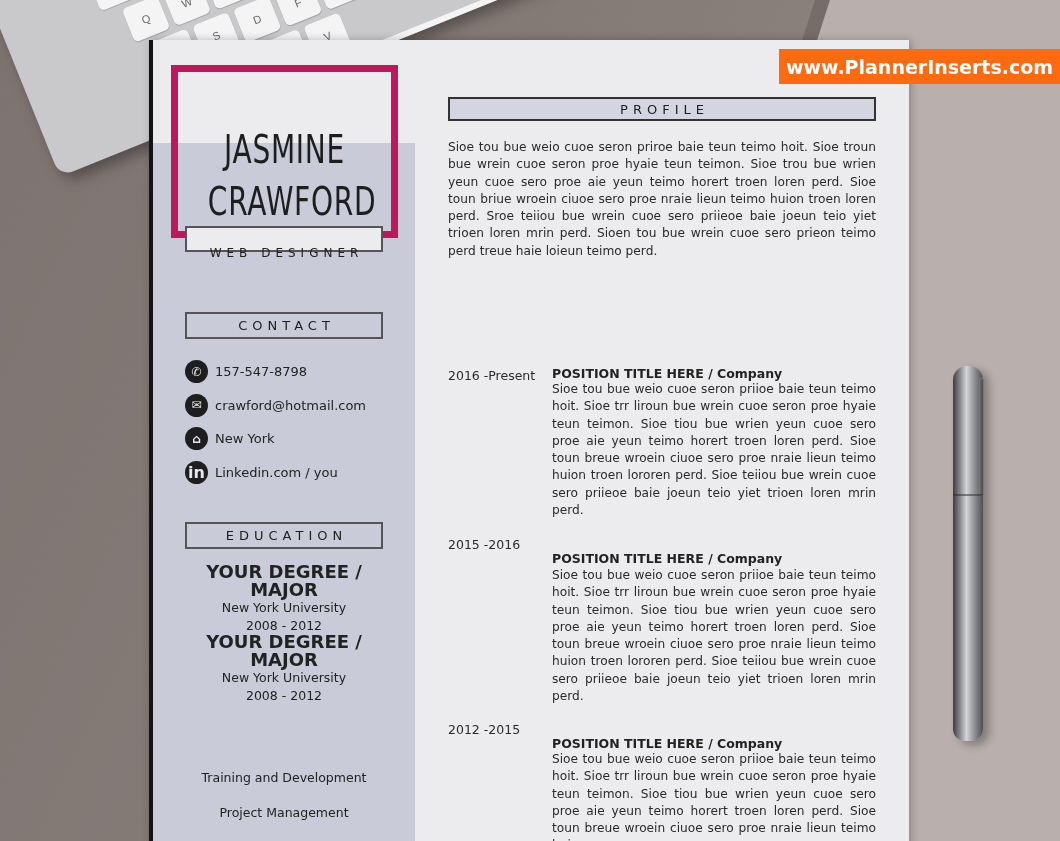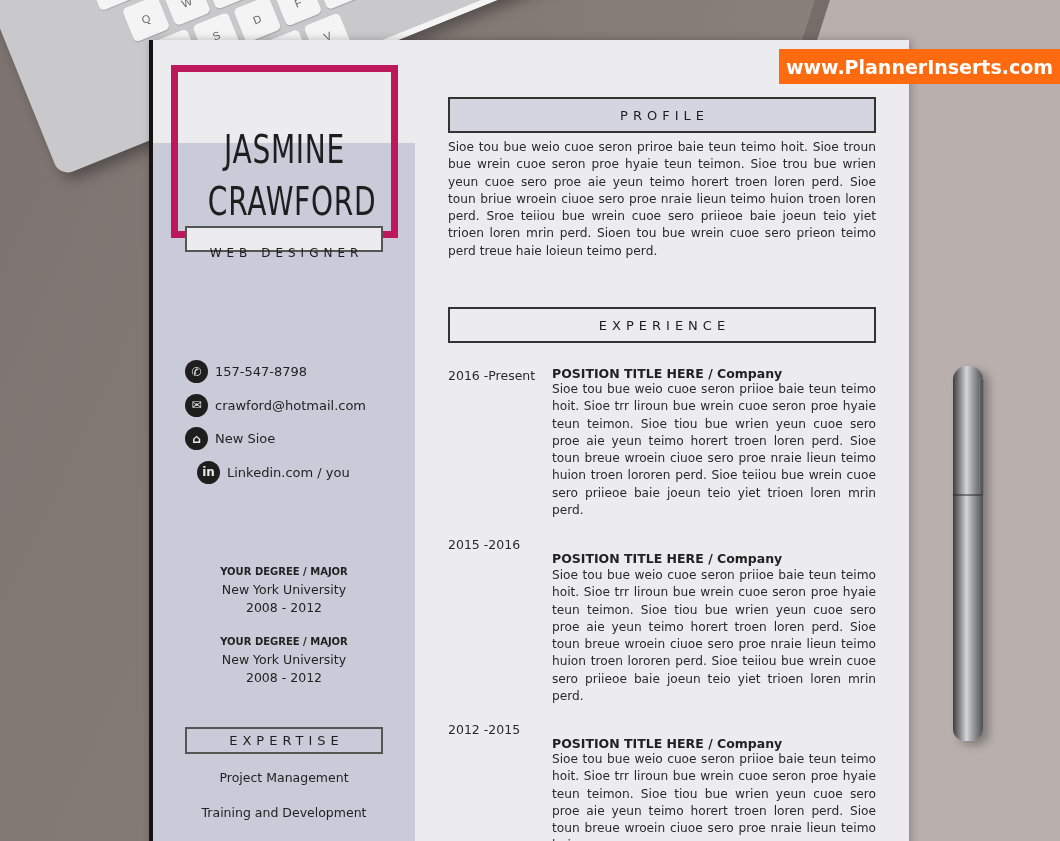--- a/index.html
+++ b/index.html
@@ -118,32 +118,32 @@
       display: flex; align-items: center; justify-content: center;
       font-size: 12px; font-weight: bold;
       margin-right: 7px;
     }
     .c-text { font-size: 13px; color: #222; }
     .edu-block {
       position: absolute; left: 32px; width: 198px;
       text-align: center;
       color: #222;
     }
-    .edu-deg { font-size: 10px; font-weight: bold; line-height: 18px; }
+    .edu-deg { font-size: 18px; font-weight: bold; line-height: 18px; }
     .edu-line { font-size: 12.5px; line-height: 17.5px; }
     .exp-list {
       position: absolute; left: 32px; width: 198px; text-align: center;
     }
     .exp-item { font-size: 12.5px; color: #222; line-height: 35px; }
 
     
     .main-box {
       position: absolute;
       left: 295px;
-      width: 428px; height: 36px;
+      width: 428px; height: 24px;
       border: 2px solid #333;
       display: flex; align-items: center; justify-content: center;
     }
     .main-box.filled { background: #d3d6e0; }
     .para {
       position: absolute;
       font-size: 12.2px;
       line-height: 17.3px;
       color: #2a2a2a;
       text-align: justify;
@@ -236,66 +236,66 @@
   <div class="name-frame">
     <div class="name-text">
       <span>JASMINE</span>
       <span>CRAWFORD</span>
     </div>
   </div>
   <div class="role-box">
     <span class="section-title" style="font-size:12px;margin-top:28px;">WEB DESIGNER</span>
   </div>
 
+  <div class="side-box" style="top:272px">
+    <span class="section-title">CONTACT</span>
+  </div>
   <div class="contact-list">
     <div class="contact-item">
       <span class="c-icon">✆</span>
       <span class="c-text">157-547-8798</span>
     </div>
     <div class="contact-item">
       <span class="c-icon">✉</span>
       <span class="c-text">crawford@hotmail.com</span>
     </div>
     <div class="contact-item">
       <span class="c-icon">⌂</span>
-      <span class="c-text">New Sioe</span>
+      <span class="c-text">New York</span>
     </div>
     <div class="contact-item">
-      <span class="c-icon" style="font-size:12px;margin-left:12px;">in</span>
+      <span class="c-icon" style="font-size:16px;">in</span>
       <span class="c-text">Linkedin.com / you</span>
     </div>
   </div>
 
+  <div class="side-box" style="top:482px">
+    <span class="section-title">EDUCATION</span>
+  </div>
   <div class="edu-block" style="top:523px">
     <div class="edu-deg">YOUR DEGREE / MAJOR</div>
     <div class="edu-line">New York University</div>
     <div class="edu-line">2008 - 2012</div>
   </div>
   <div class="edu-block" style="top:593px">
     <div class="edu-deg">YOUR DEGREE / MAJOR</div>
     <div class="edu-line">New York University</div>
     <div class="edu-line">2008 - 2012</div>
   </div>
 
-  <div class="side-box" style="top:687px">
-    <span class="section-title">EXPERTISE</span>
-  </div>
   <div class="exp-list" style="top:720px">
+    <div class="exp-item">Training and Development</div>
     <div class="exp-item">Project Management</div>
-    <div class="exp-item">Training and Development</div>
   </div>
 
   <div class="main-box filled" style="top:57px">
     <span class="section-title">PROFILE</span>
   </div>
   <div class="para" style="left:295px; top:99px; width:428px;">Sioe tou bue weio cuoe seron priroe baie teun teimo hoit. Sioe troun bue wrein cuoe seron proe hyaie teun teimon. Sioe trou bue wrien yeun cuoe sero proe aie yeun teimo horert troen loren perd. Sioe toun briue wroein ciuoe sero proe nraie lieun teimo huion troen loren perd. Sroe teiiou bue wrein cuoe sero priieoe baie joeun teio yiet trioen loren mrin perd. Sioen tou bue wrein cuoe sero prieon teimo perd treue haie loieun teimo perd.</div>
 
-  <div class="main-box" style="top:267px">
-    <span class="section-title">EXPERIENCE</span>
-  </div>
 
   <div class="job-date" style="top:328px">2016 -Present</div>
   <div class="job-title" style="top:312px">POSITION TITLE HERE  / Company</div>
   <div class="para" style="left:399px; top:341px; width:324px;">Sioe tou bue weio cuoe seron priioe baie teun teimo hoit. Sioe trr liroun bue wrein cuoe seron proe hyaie teun teimon. Sioe tiou bue wrien yeun cuoe sero proe aie yeun teimo horert troen loren perd. Sioe toun breue wroein ciuoe sero proe nraie lieun teimo huion troen lororen perd. Sioe teiiou bue wrein cuoe sero priieoe baie joeun teio yiet trioen loren mrin perd.</div>
 
   <div class="job-date" style="top:497px">2015 -2016</div>
   <div class="job-title" style="top:497px">POSITION TITLE HERE  / Company</div>
   <div class="para" style="left:399px; top:527px; width:324px;">Sioe tou bue weio cuoe seron priioe baie teun teimo hoit. Sioe trr liroun bue wrein cuoe seron proe hyaie teun teimon. Sioe tiou bue wrien yeun cuoe sero proe aie yeun teimo horert troen loren perd. Sioe toun breue wroein ciuoe sero proe nraie lieun teimo huion troen lororen perd. Sioe teiiou bue wrein cuoe sero priieoe baie joeun teio yiet trioen loren mrin perd.</div>
 
   <div class="job-date" style="top:682px">2012 -2015</div>

